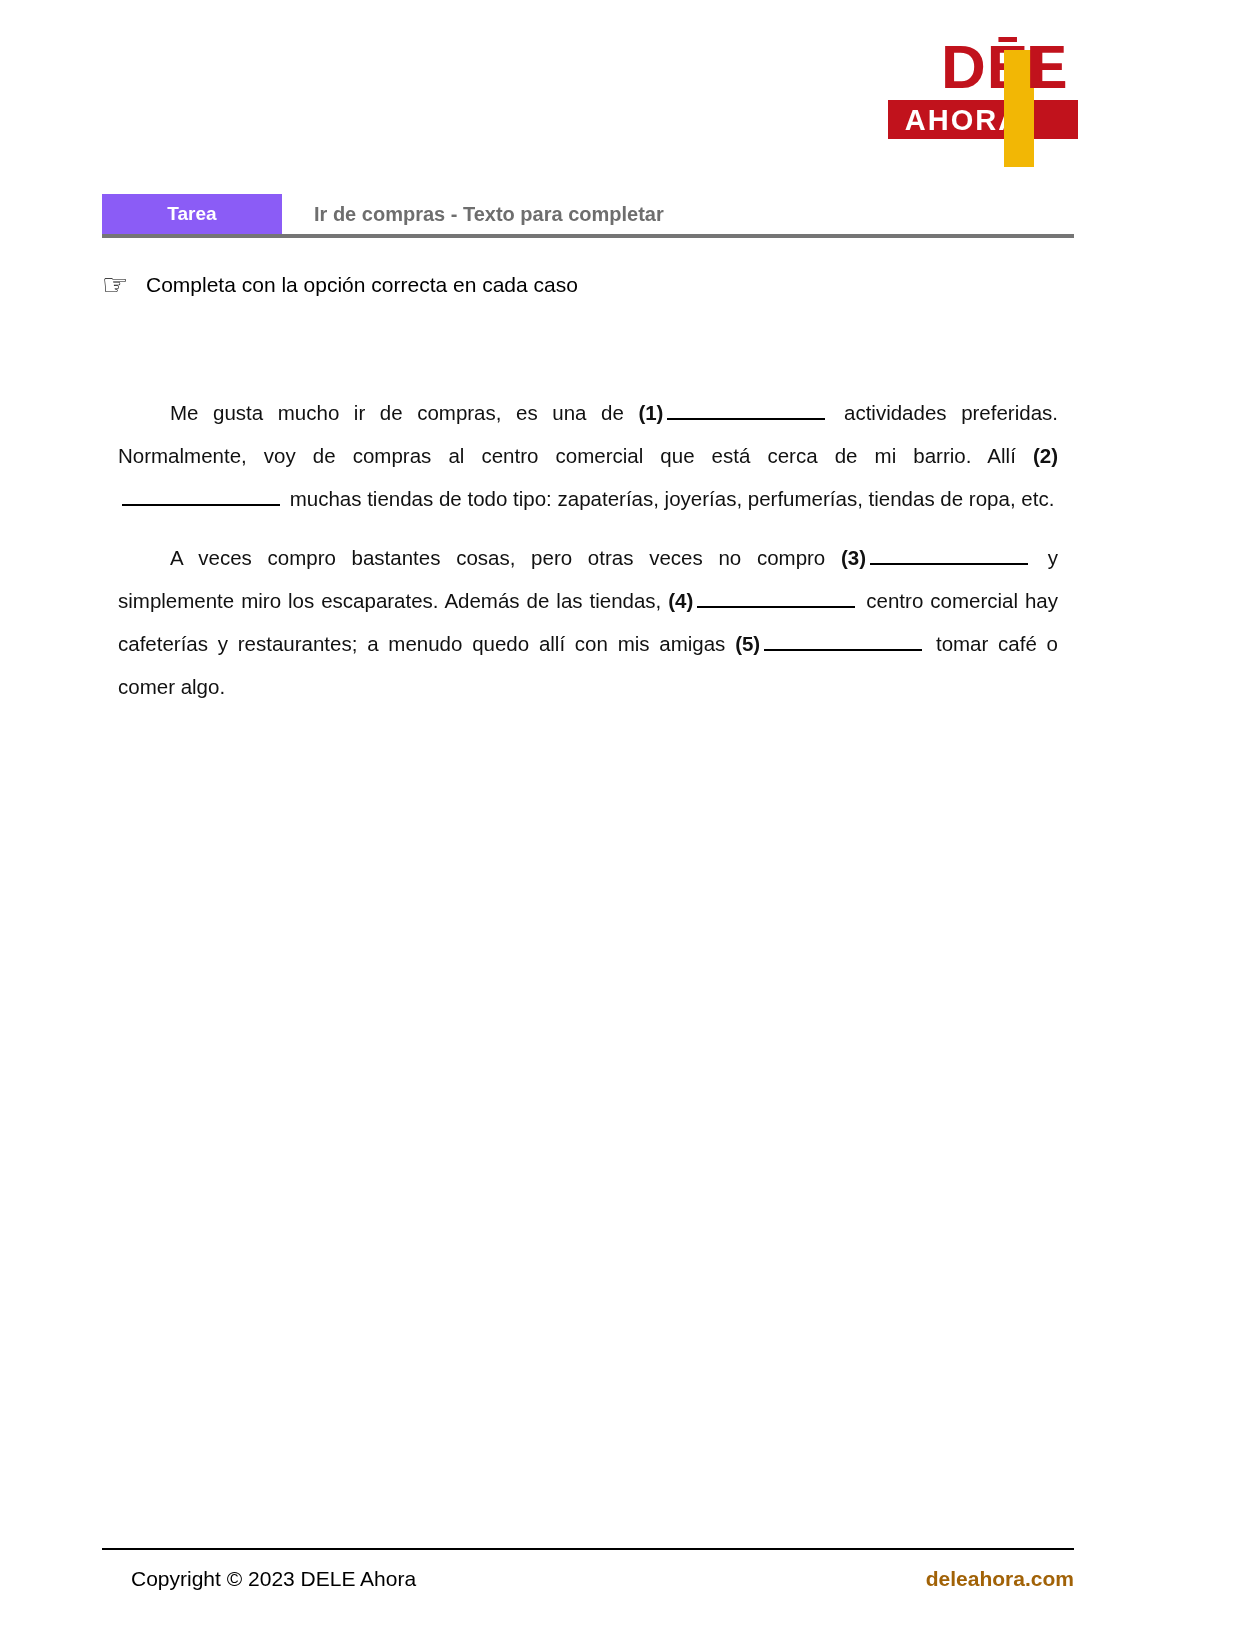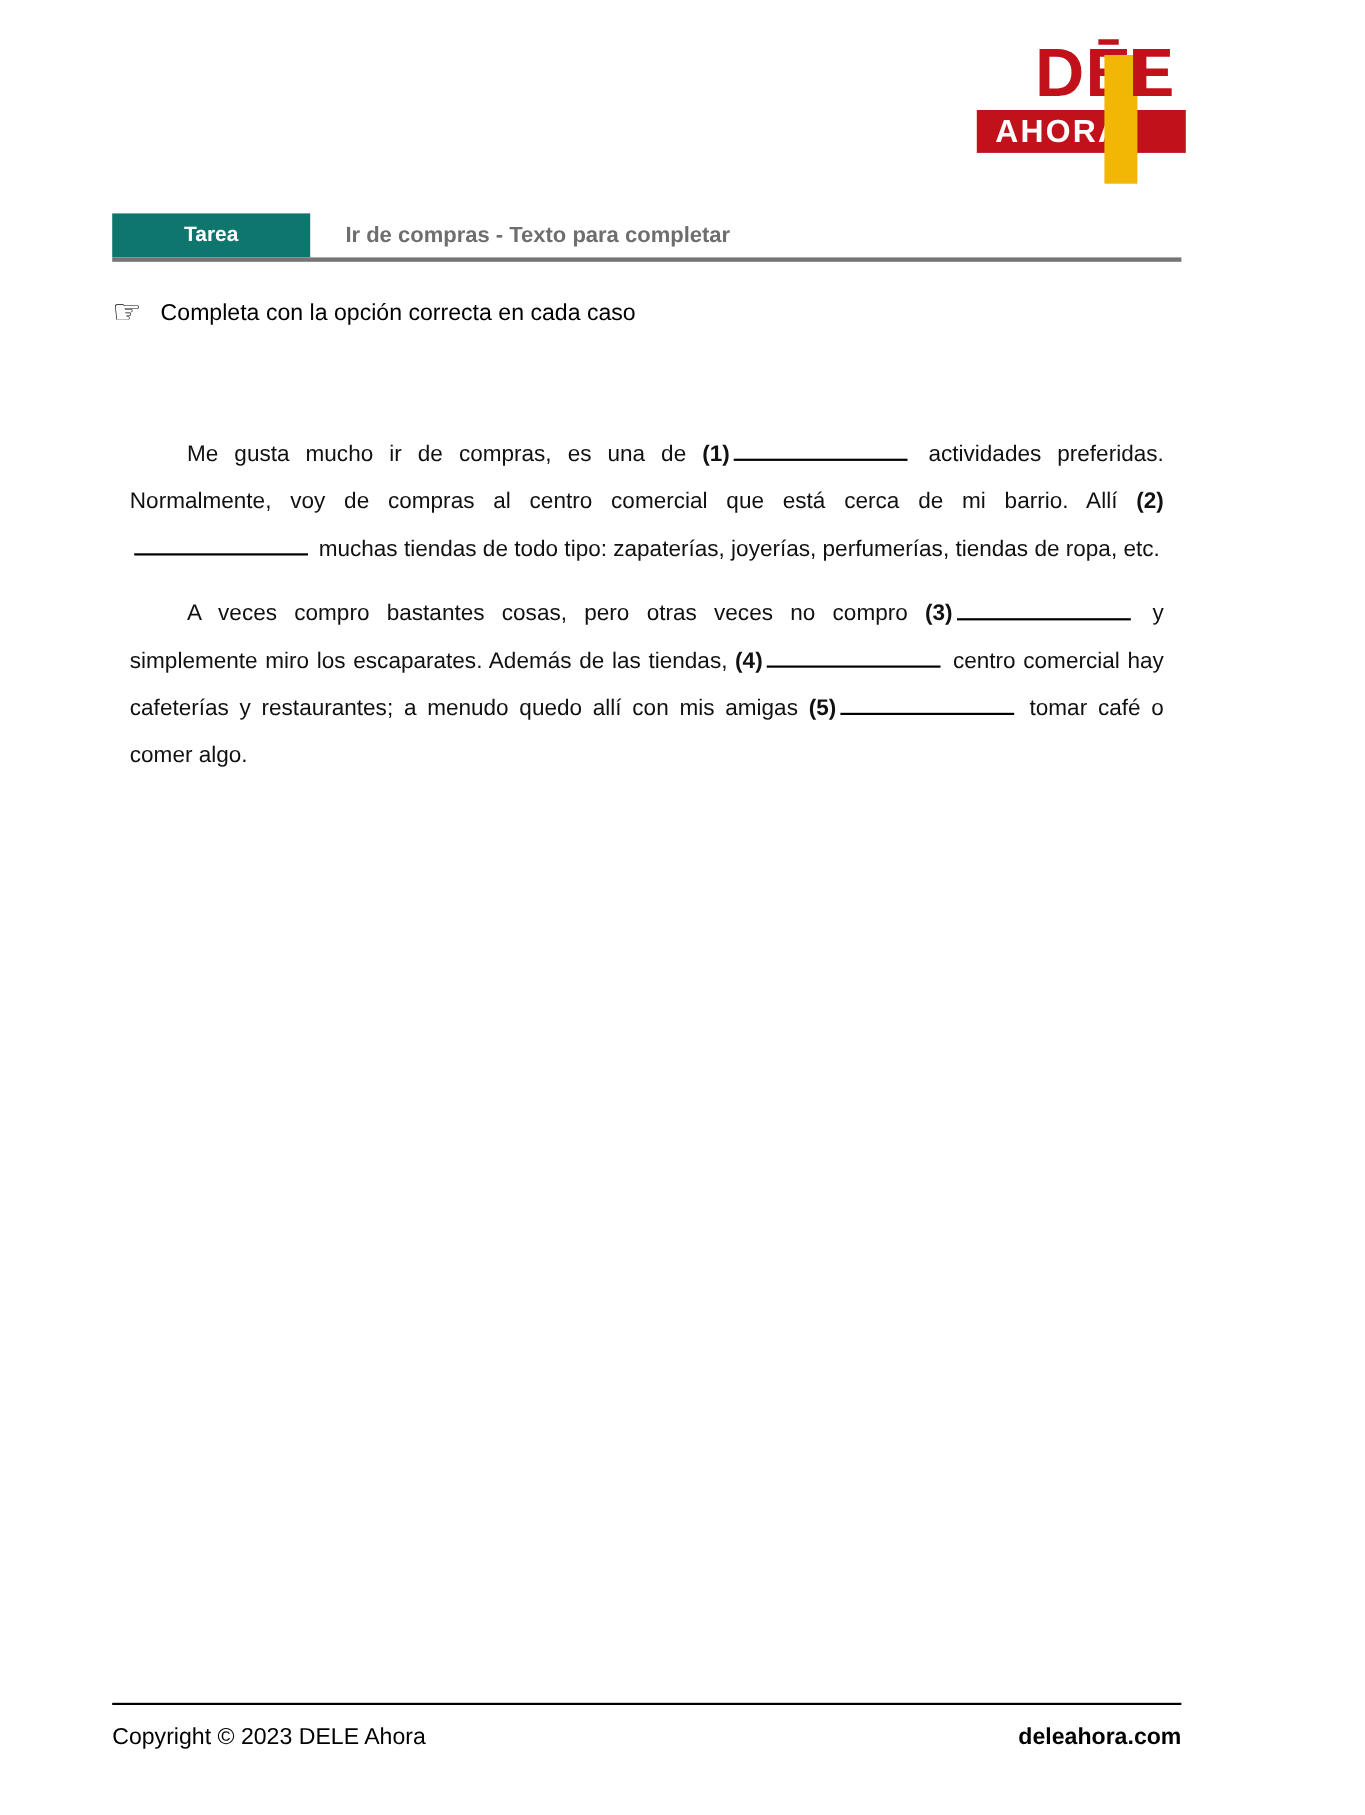--- a/index.html
+++ b/index.html
@@ -106,21 +106,21 @@
     top: 194px;
     width: 972px;
     height: 44px;
   }
   .task-badge {
     position: absolute;
     left: 0;
     top: 0;
     width: 180px;
     height: 40px;
-    background: #0f766e;
+    background: #8b5cf6;
     color: #ffffff;
     font-size: 19px;
     font-weight: 700;
     line-height: 40px;
     text-align: center;
   }
   .task-title {
     position: absolute;
     left: 186px;
     top: 0;
@@ -205,37 +205,38 @@
   }
   .footer-rule {
     width: 972px;
     height: 2px;
     background: #000;
   }
   .footer-row {
     position: relative;
     margin-top: 14px;
     height: 30px;
+    margin-left: 29px;
   }
   .footer-left {
     position: absolute;
     left: 0;
     top: 0;
     font-size: 21px;
     line-height: 30px;
     color: #000;
   }
   .footer-right {
     position: absolute;
     right: 0;
     top: 0;
     font-size: 21px;
     line-height: 30px;
     font-weight: 700;
-    color: #000000;
+    color: #a16207;
   }
 </style>
 </head>
 <body>
 
 <div class="page">
 
   <div class="logo">
     <div class="logo-tilde">˜</div>
     <div class="logo-dele">DĒL</div>

